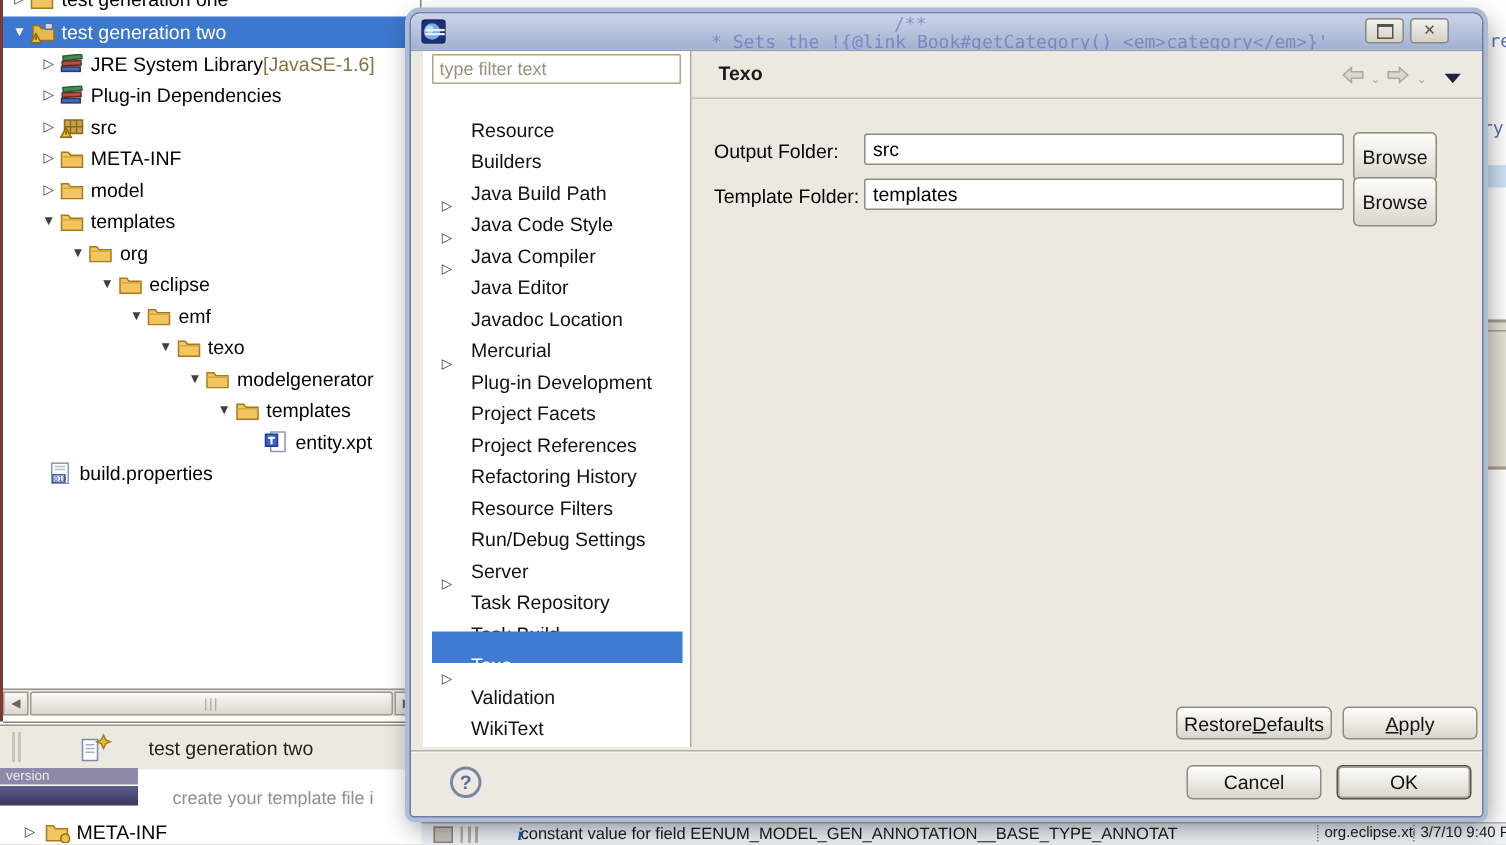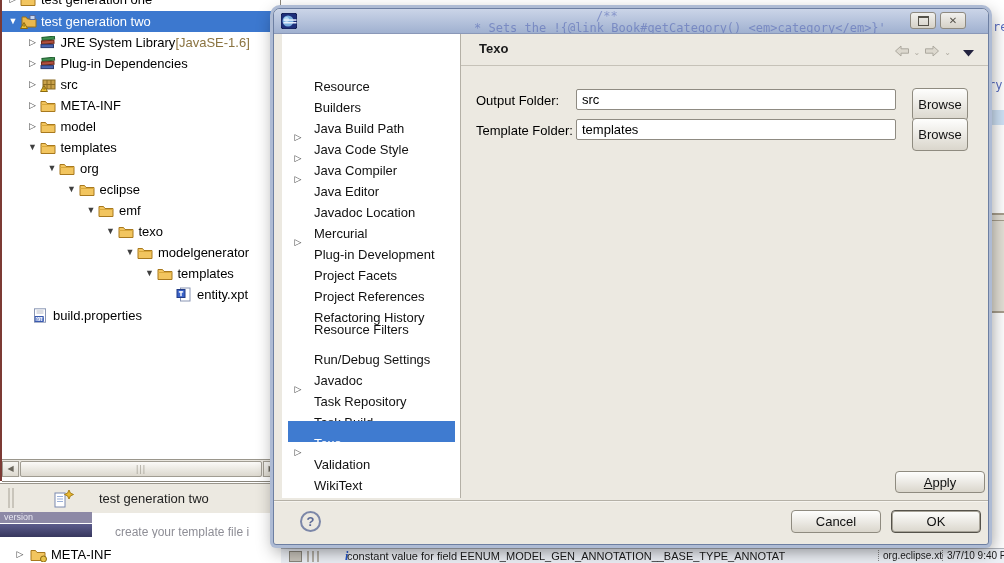--- a/index.html
+++ b/index.html
@@ -103,21 +103,21 @@
   .nav-chev{font-size:8px;color:#b0aca2;}
   #view-menu{margin-left:8px;}
   #header-sep{position:absolute;left:187px;top:56px;width:527px;height:1px;background:#c6c2b8;}
   .field-label{position:absolute;left:202px;font-size:13px;color:#000000;}
   .field-input{position:absolute;left:302px;width:320px;height:21px;box-sizing:border-box;
                border:1px solid #8f8b82;border-radius:2px;background:#fff;font-size:13px;color:#000;
                padding:0 5px;font-family:"Liberation Sans",sans-serif;}
   .btn{background:linear-gradient(#fefefd,#dad6cc);border:1px solid #8f8b80;border-radius:4px;
        font-size:13px;color:#111;display:flex;align-items:center;justify-content:center;
        box-sizing:border-box;cursor:default;font-family:"Liberation Sans",sans-serif;}
-  .browse-btn{position:absolute;left:628px;width:56px;height:33px;margin-left:10px;}
+  .browse-btn{position:absolute;left:628px;width:56px;height:33px;}
   #btn-restore-defaults{position:absolute;left:510px;top:462px;width:104px;height:22px;}
   #btn-apply{position:absolute;left:621px;top:462px;width:90px;height:22px;}
   #footer-sep{position:absolute;left:0;top:491px;width:714px;height:1px;background:#b5b1a7;
               border-bottom:1px solid #f6f4ef;}
   #btn-cancel{position:absolute;left:517px;top:501px;width:90px;height:23px;}
   #btn-ok{position:absolute;left:617px;top:501px;width:90px;height:23px;
           border:1px solid #55524a;box-shadow:inset 0 0 0 1px #a7a398;}
   #help-btn{position:absolute;left:26px;top:502px;width:21px;height:21px;border-radius:50%;
             border:2px solid #7c87a8;color:#5c6a96;font-weight:bold;font-size:13px;box-sizing:border-box;
             display:flex;align-items:center;justify-content:center;background:transparent;}
@@ -363,20 +363,21 @@
       <div class="win-btn" id="btn-restore">
           <span class="restore-glyph"></span>
         </div>
       <div class="win-btn" id="btn-close">
           <span class="win-glyph">✕</span>
         </div>
     </div>
 
     <div id="side-panel"></div>
     <div id="side-sep"></div>
+    <input id="filter-input" type="text" placeholder="type filter text" style="">
     <div id="sidebar-rows">
         <div class="side-row" style="top: 55px;">
           <span class="twisty"></span>
           <span class="slabel">Resource</span>
         </div>
         <div class="side-row" style="top: 76px;">
           <span class="twisty"></span>
           <span class="slabel">Builders</span>
         </div>
         <div class="side-row" style="top: 97px;">
@@ -412,31 +413,31 @@
           <span class="slabel">Project Facets</span>
         </div>
         <div class="side-row" style="top: 265px;">
           <span class="twisty"></span>
           <span class="slabel">Project References</span>
         </div>
         <div class="side-row" style="top: 286px;">
           <span class="twisty"></span>
           <span class="slabel">Refactoring History</span>
         </div>
-        <div class="side-row" style="top: 307px; align-items: flex-end;">
+        <div class="side-row" style="top: 307px;">
           <span class="twisty"></span>
           <span class="slabel">Resource Filters</span>
         </div>
         <div class="side-row" style="top: 328px;">
           <span class="twisty"></span>
           <span class="slabel">Run/Debug Settings</span>
         </div>
         <div class="side-row" style="top: 349px;">
           <span class="twisty"></span>
-          <span class="slabel">Javadoc</span>
+          <span class="slabel">Server</span>
         </div>
         <div class="side-row" style="top: 370px;">
           <span class="twisty">▷</span>
           <span class="slabel">Task Repository</span>
         </div>
         <div class="side-row" style="top: 391px;">
           <span class="twisty"></span>
           <span class="slabel">Task Build</span>
         </div>
         <div class="side-row selected" style="top: 412px;">
@@ -470,19 +471,20 @@
     <div id="header-sep"></div>
 
     <label class="field-label" style="top:84px;">Output Folder:</label>
     <input class="field-input" style="top: 80px;" type="text" value="src">
     <div class="btn browse-btn" style="top:79px;">Browse</div>
 
     <label class="field-label" style="top:114px;">Template Folder:</label>
     <input class="field-input" style="top: 110px;" type="text" value="templates">
     <div class="btn browse-btn" style="top:109px;">Browse</div>
 
+    <div class="btn" id="btn-restore-defaults">Restore <u>D</u>efaults</div>
     <div class="btn" id="btn-apply"><u>A</u>pply</div>
     <div id="footer-sep"></div>
     <div id="help-btn">?</div>
     <div class="btn" id="btn-cancel">Cancel</div>
     <div class="btn" id="btn-ok">OK</div>
   </div>
 </div>
 
 </body></html>

